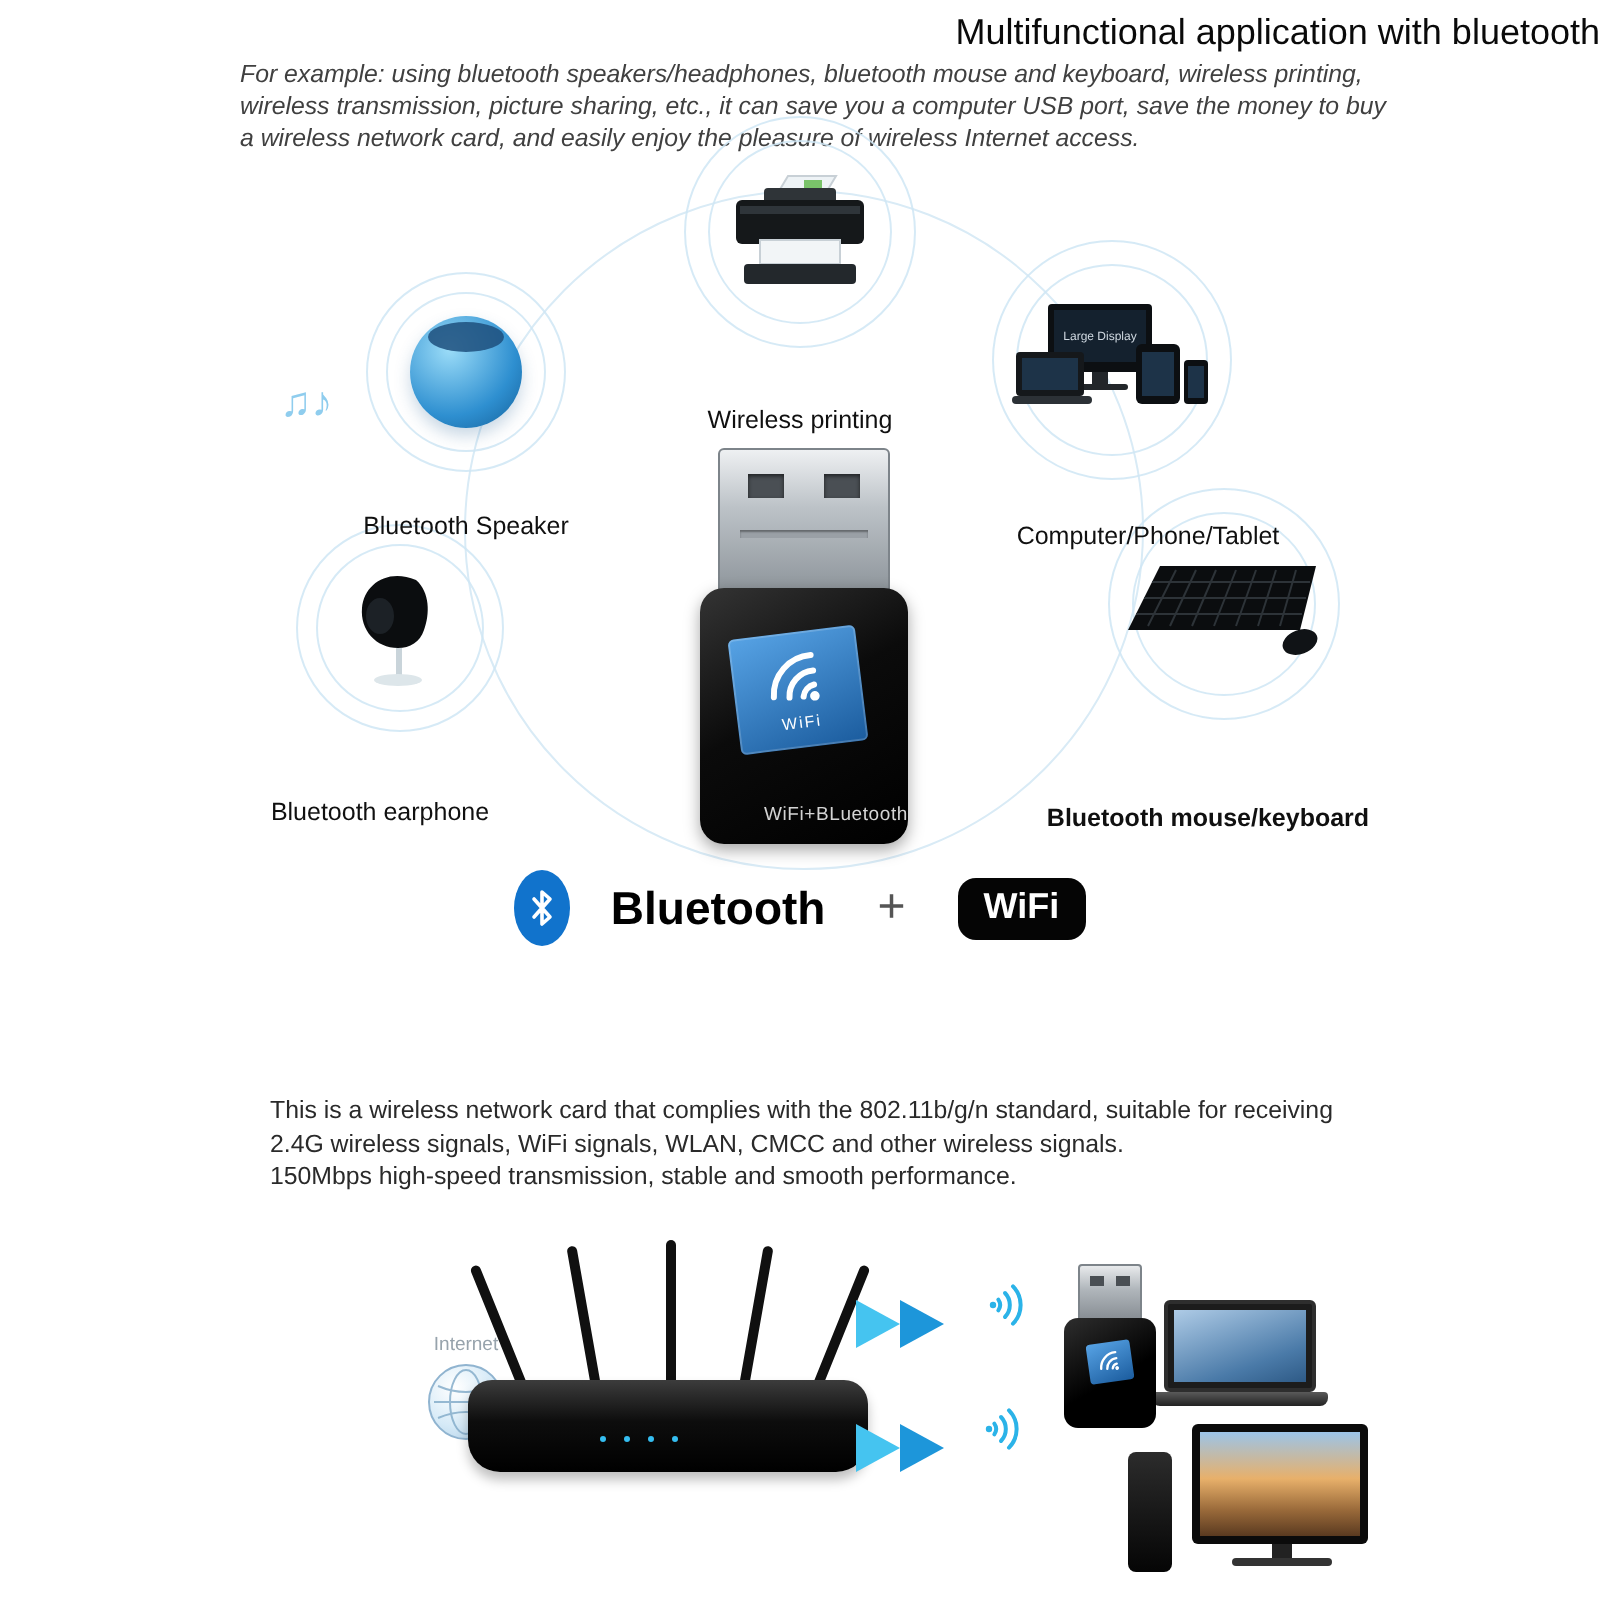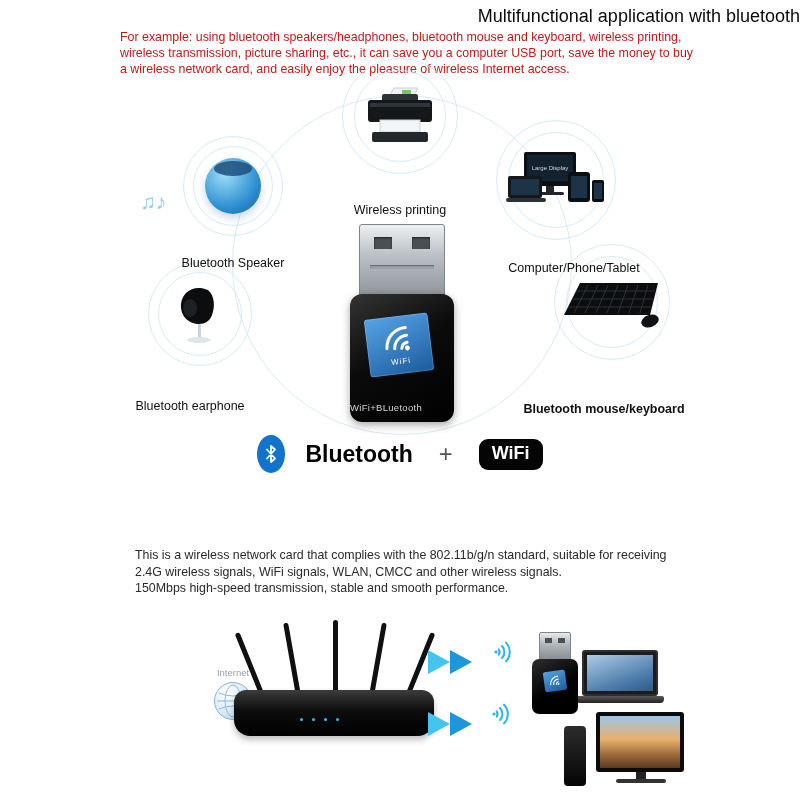--- a/index.html
+++ b/index.html
@@ -4,21 +4,21 @@
 <style>
   * { margin:0; padding:0; box-sizing:border-box; }
   html,body { background:#fff; }
   body { font-family:"Liberation Sans", sans-serif; color:#111; }
   .page { position:relative; width:800px; height:800px; background:#fff; overflow:hidden; }
 
   
   .s1-title { position:absolute; left:0; top:6px; width:100%; text-align:right;
               font-size:18px; color:#0a0a0a; }
   .s1-body  { position:absolute; left:120px; top:29px; width:575px;
-              font-size:12.4px; line-height:16px; color:#b91c1c; }
+              font-size:12.4px; line-height:16px; color:#404040;font-style:italic; }
 
   .big-circle { position:absolute; left:232px; top:95px; width:340px; height:340px;
                 border:1px solid #d9ebf6; border-radius:50%; }
 
   .ring { position:absolute; border:1px solid #cfe6f5; border-radius:50%; opacity:.85; }
   .r-p1 { left:354px; top:70px;  width:92px;  height:92px; }
   .r-p2 { left:342px; top:58px;  width:116px; height:116px; }
   .r-s1 { left:193px; top:146px; width:80px;  height:80px; }
   .r-s2 { left:183px; top:136px; width:100px; height:100px; }
   .r-d1 { left:508px; top:132px; width:96px;  height:96px; }
@@ -60,21 +60,21 @@
               background:#9aa0a6; box-shadow:inset 0 1px 1px rgba(0,0,0,.35); }
   .adapter-body { position:absolute; left:0; top:70px; width:104px; height:128px;
                   background:linear-gradient(150deg,#343434 0%,#0b0b0b 45%,#000 100%);
                   border-radius:12px; box-shadow:0 3px 8px rgba(0,0,0,.35); }
   .adapter-label { position:absolute; left:17px; top:22px; width:64px; height:58px;
                    background:linear-gradient(160deg,#57a3e5,#1b5c9e);
                    transform:rotate(-7deg); border-radius:3px;
                    box-shadow:inset 0 0 0 1px rgba(255,255,255,.18);
                    display:flex; flex-direction:column; align-items:center; justify-content:center; gap:2px; }
   .adapter-label-text { color:#fff; font-size:8px; letter-spacing:1px; }
-  .adapter-text { position:absolute; left:0; bottom:9px; width:100%; text-align:left;
+  .adapter-text { position:absolute; left:0; bottom:9px; width:100%; text-align:right;
                   color:#d4d4d4; font-size:9.5px; letter-spacing:.3px; }
 
   
   .branding { position:absolute; left:0; top:432px; width:100%; height:44px;
               display:flex; align-items:center; justify-content:center; gap:20px; }
   .bt-logo { width:28px; height:38px; border-radius:50%; background:#1173cc;
              display:flex; align-items:center; justify-content:center; }
   .bt-text { font-size:23px; font-weight:700; color:#000; }
   .plus-sign { font-size:24px; color:#555; margin:0 6px; }
   .wifi-badge { background:#050505; color:#fff; border-radius:9px; padding:4px 13px 6px;

